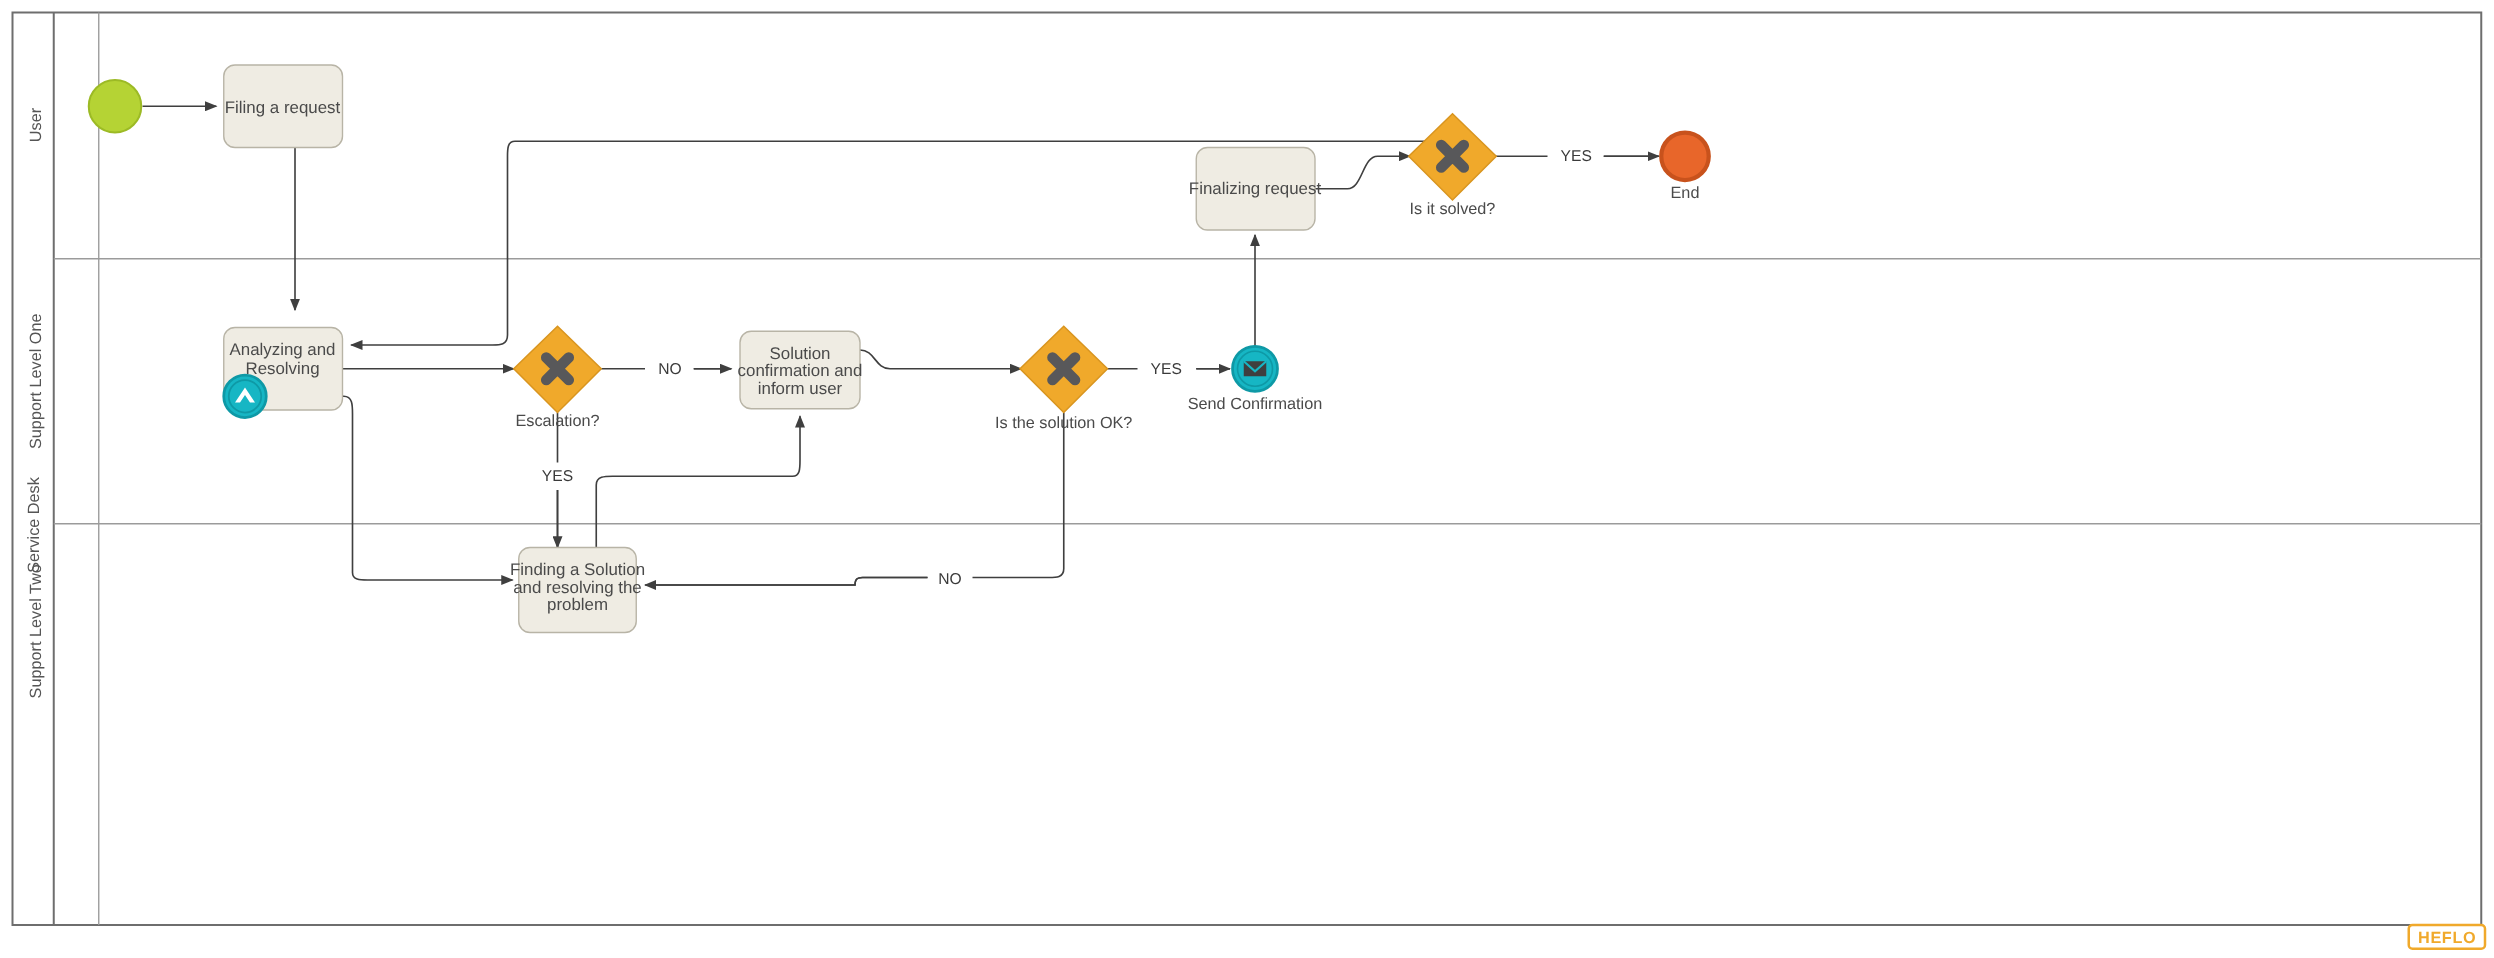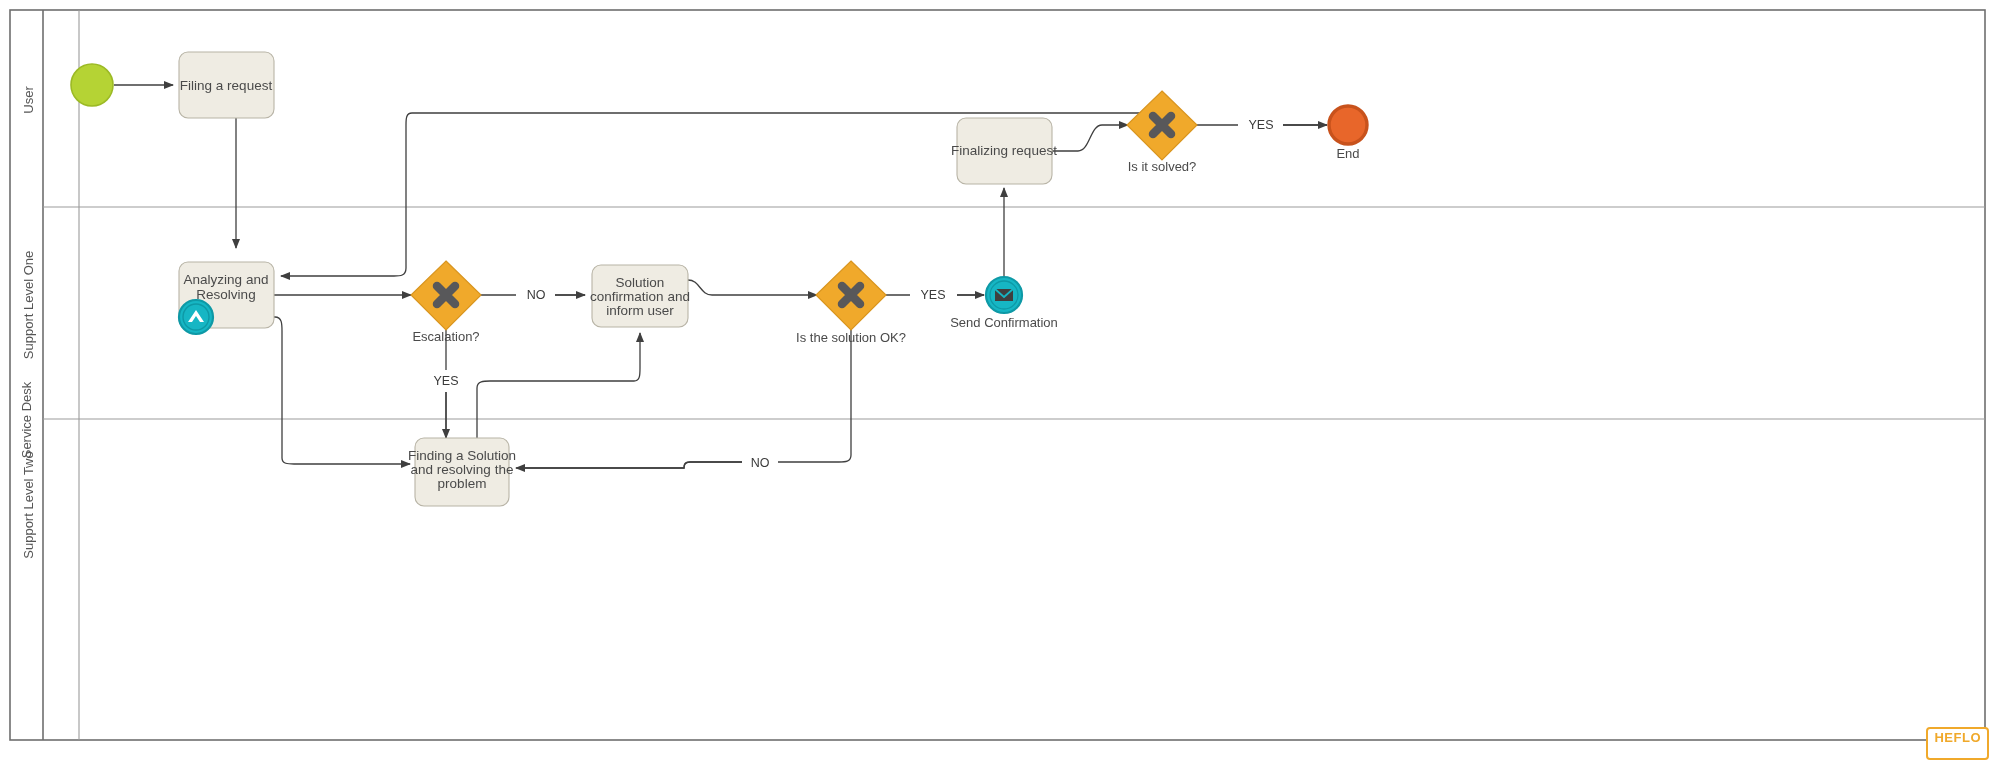--- a/index.html
+++ b/index.html
@@ -74,21 +74,21 @@
   .lane-div {
     stroke: #9b9b9b;
     stroke-width: 1.1;
   }
   .heflo-badge {
     position: absolute;
     right: 6px;
     bottom: 6px;
     border: 2px solid #f0a92b;
     border-radius: 4px;
-    padding: 2px 6px 14px 6px;
+    padding: 2px 6px 2px 6px;
     font-family: "Liberation Sans", sans-serif;
     font-size: 13px;
     font-weight: bold;
     letter-spacing: 0.5px;
     color: #f0a92b;
     background: #ffffff;
     line-height: 1;
     margin-top: 32px;
   }
 </style>

